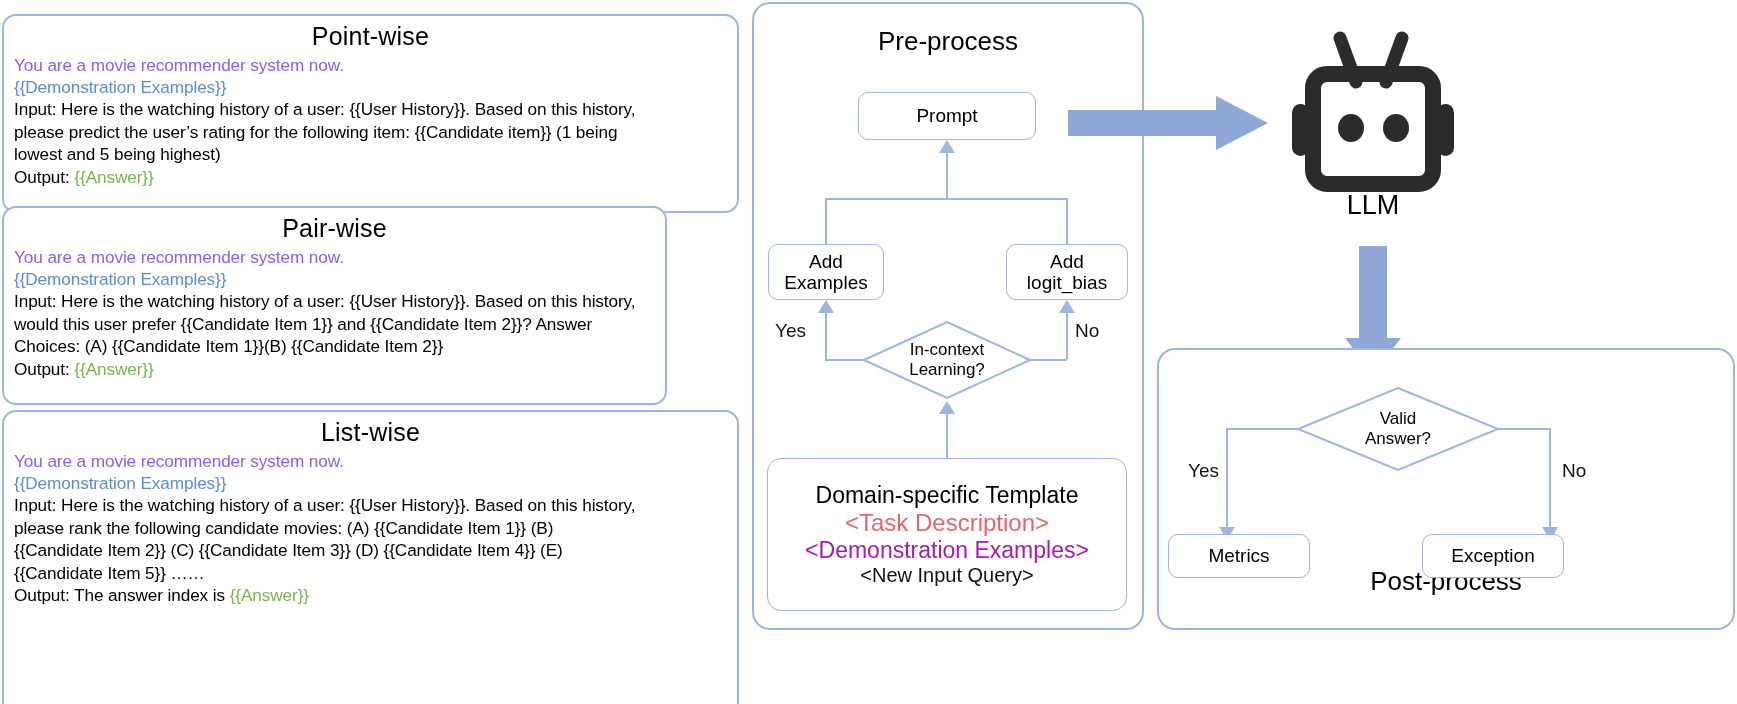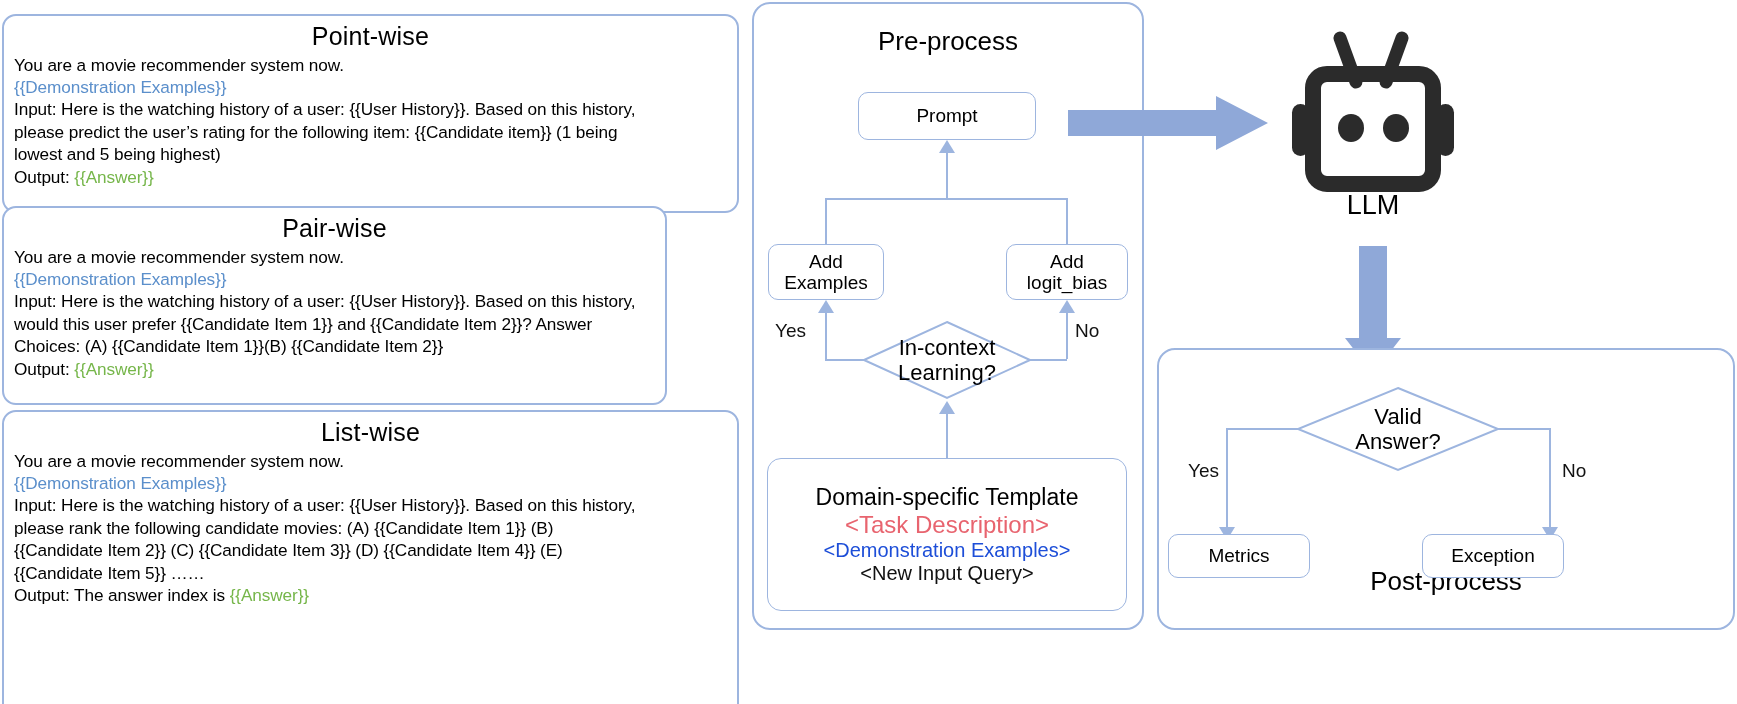--- a/index.html
+++ b/index.html
@@ -40,21 +40,21 @@
     font-weight:400;
     margin:2px 0 3px 0;
     letter-spacing:.2px;
   }
   .prompt-body{
     font-size:17.2px;
     line-height:1.30;
     letter-spacing:-0.1px;
   }
   .ln{ display:block; white-space:nowrap; }
-  .sys{ color:#000000; }
+  .sys{ color:#8b5cf6; }
   .demo{ color:#5B8FCB; }
   .ans{ color:#76B64A; }
 
   
   .panel-title{
     position:absolute;
     font-size:26px;
     text-align:center;
     width:100%;
     left:0;
@@ -83,34 +83,34 @@
     border:1.6px solid #9DB5DF;
     border-radius:14px;
     background:#fff;
     display:flex;
     flex-direction:column;
     align-items:center;
     justify-content:center;
   }
   .tpl-h{ font-size:23px; }
   .tpl-r{ font-size:24px; color:#E8646F; }
-  .tpl-b{ font-size:20px; color:#1d4ed8; }
+  .tpl-b{ font-size:23px; color:#a21caf; }
   .tpl-k{ font-size:20px; color:#111; }
 
   
   .diamond{
     position:absolute;
     display:flex;
     align-items:center;
     justify-content:center;
   }
   .diamond svg{ position:absolute; inset:0; }
   .diamond span{
     position:relative;
-    font-size:22px;
+    font-size:17px;
     line-height:1.15;
     text-align:center;
     white-space:pre-line;
   }
 
   
   .ln-h,.ln-v{ position:absolute; background:#9DB5DF; }
   .ln-h{ height:2px; }
   .ln-v{ width:2px; }
   .edge-label{

